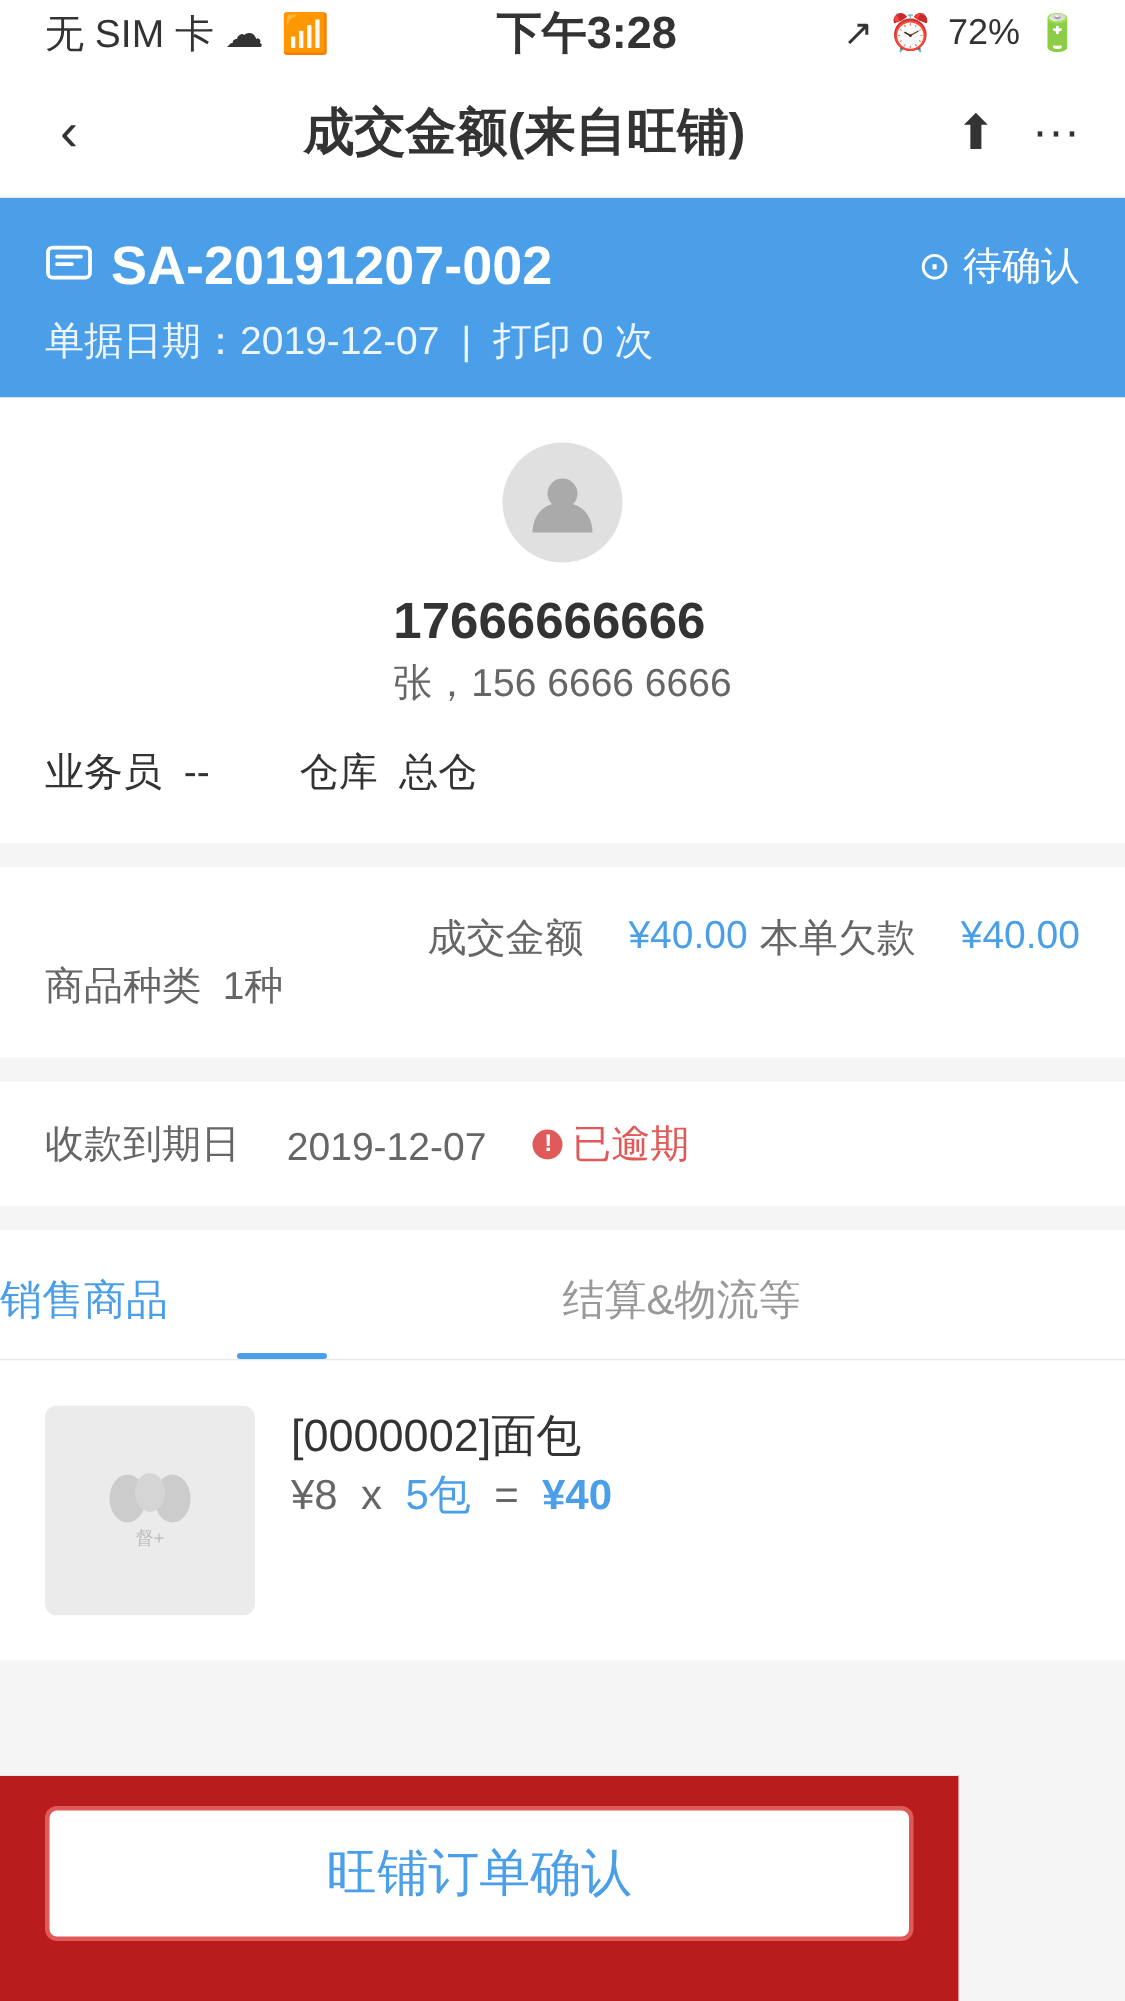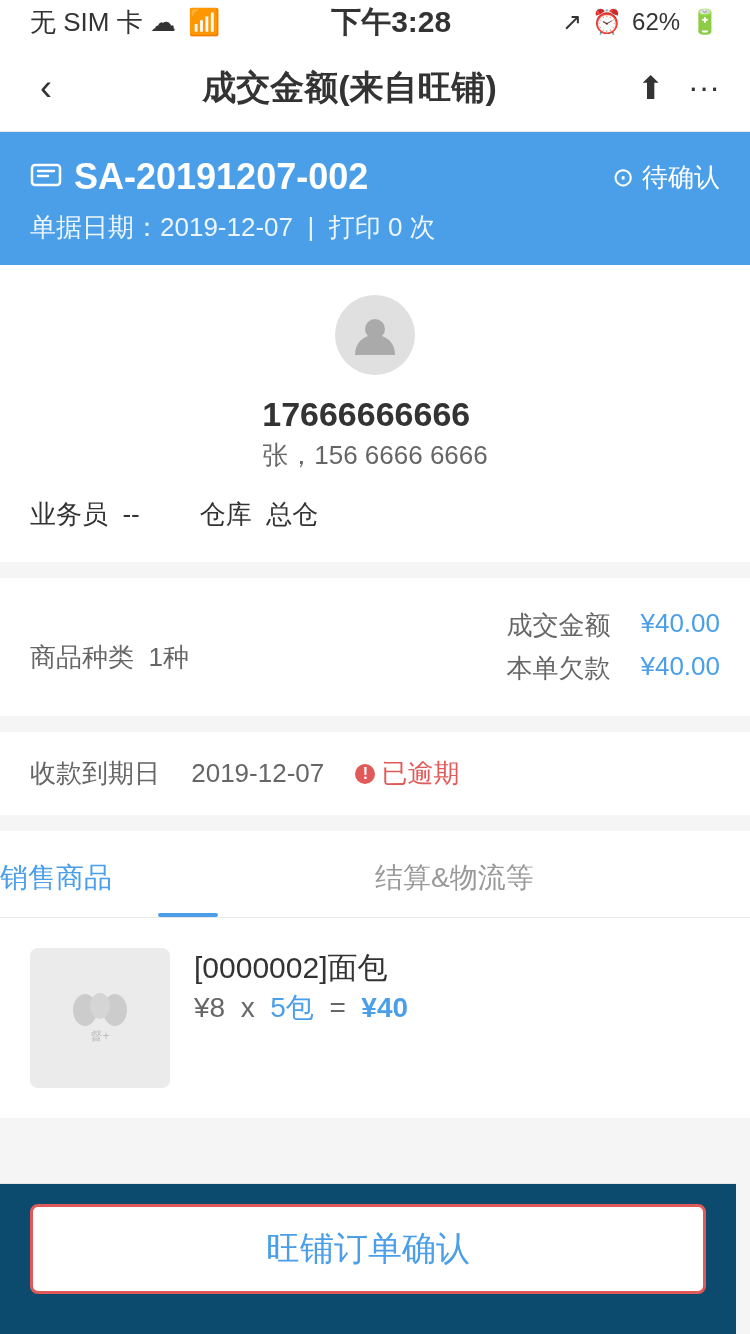--- a/index.html
+++ b/index.html
@@ -169,21 +169,21 @@
       flex-direction: column;
       gap: 8px;
       margin-top: 32px;
     }
     .summary-row {
       font-size: 26px;
       color: #666;
     }
     .summary-right {
       display: flex;
-      flex-direction: column;
+      flex-direction: row;
       align-items: flex-end;
       gap: 8px;
     }
     .summary-item {
       display: flex;
       justify-content: space-between;
       gap: 30px;
       font-size: 26px;
     }
     .summary-item .label {
@@ -195,21 +195,21 @@
     }
 
     
     .due-date-card {
       background: #fff;
       padding: 24px 30px;
       margin-bottom: 16px;
       font-size: 26px;
       color: #666;
       display: flex;
-      align-items: center;
+      align-items: flex-end;
       gap: 12px;
     }
     .overdue-badge {
       display: inline-flex;
       align-items: center;
       gap: 6px;
       color: #E05A5A;
       font-size: 26px;
     }
     .overdue-dot {
@@ -317,22 +317,22 @@
       background: #f5f5f5;
       flex: 1;
       min-height: 300px;
     }
 
     
     .bottom-bar {
       position: fixed;
       bottom: 0;
       left: 0;
-      width: 736px;
-      background: #0c4a6e;
+      width: 639px;
+      background: #b91c1c;
       padding: 20px 30px 40px;
       border-top: 1px solid #e8e8e8;
     }
     .confirm-btn {
       width: 100%;
       height: 90px;
       border: 3px solid #E05A5A;
       background: #fff;
       color: #4A9FE8;
       font-size: 34px;
@@ -355,21 +355,21 @@
 
   <div class="status-bar">
     <div class="status-bar-left">
       <span>无 SIM 卡 ☁</span>
       <span>📶</span>
     </div>
     <div class="status-bar-center">下午3:28</div>
     <div class="status-bar-right">
       <span>↗</span>
       <span>⏰</span>
-      <span>62%</span>
+      <span>72%</span>
       <span>🔋</span>
     </div>
   </div>
 
   <div class="nav-bar">
     <div class="nav-back">‹</div>
     <div class="nav-title">成交金额(来自旺铺)</div>
     <div class="nav-right">
       <span class="nav-icon">⬆</span>
       <span class="nav-icon">···</span>

